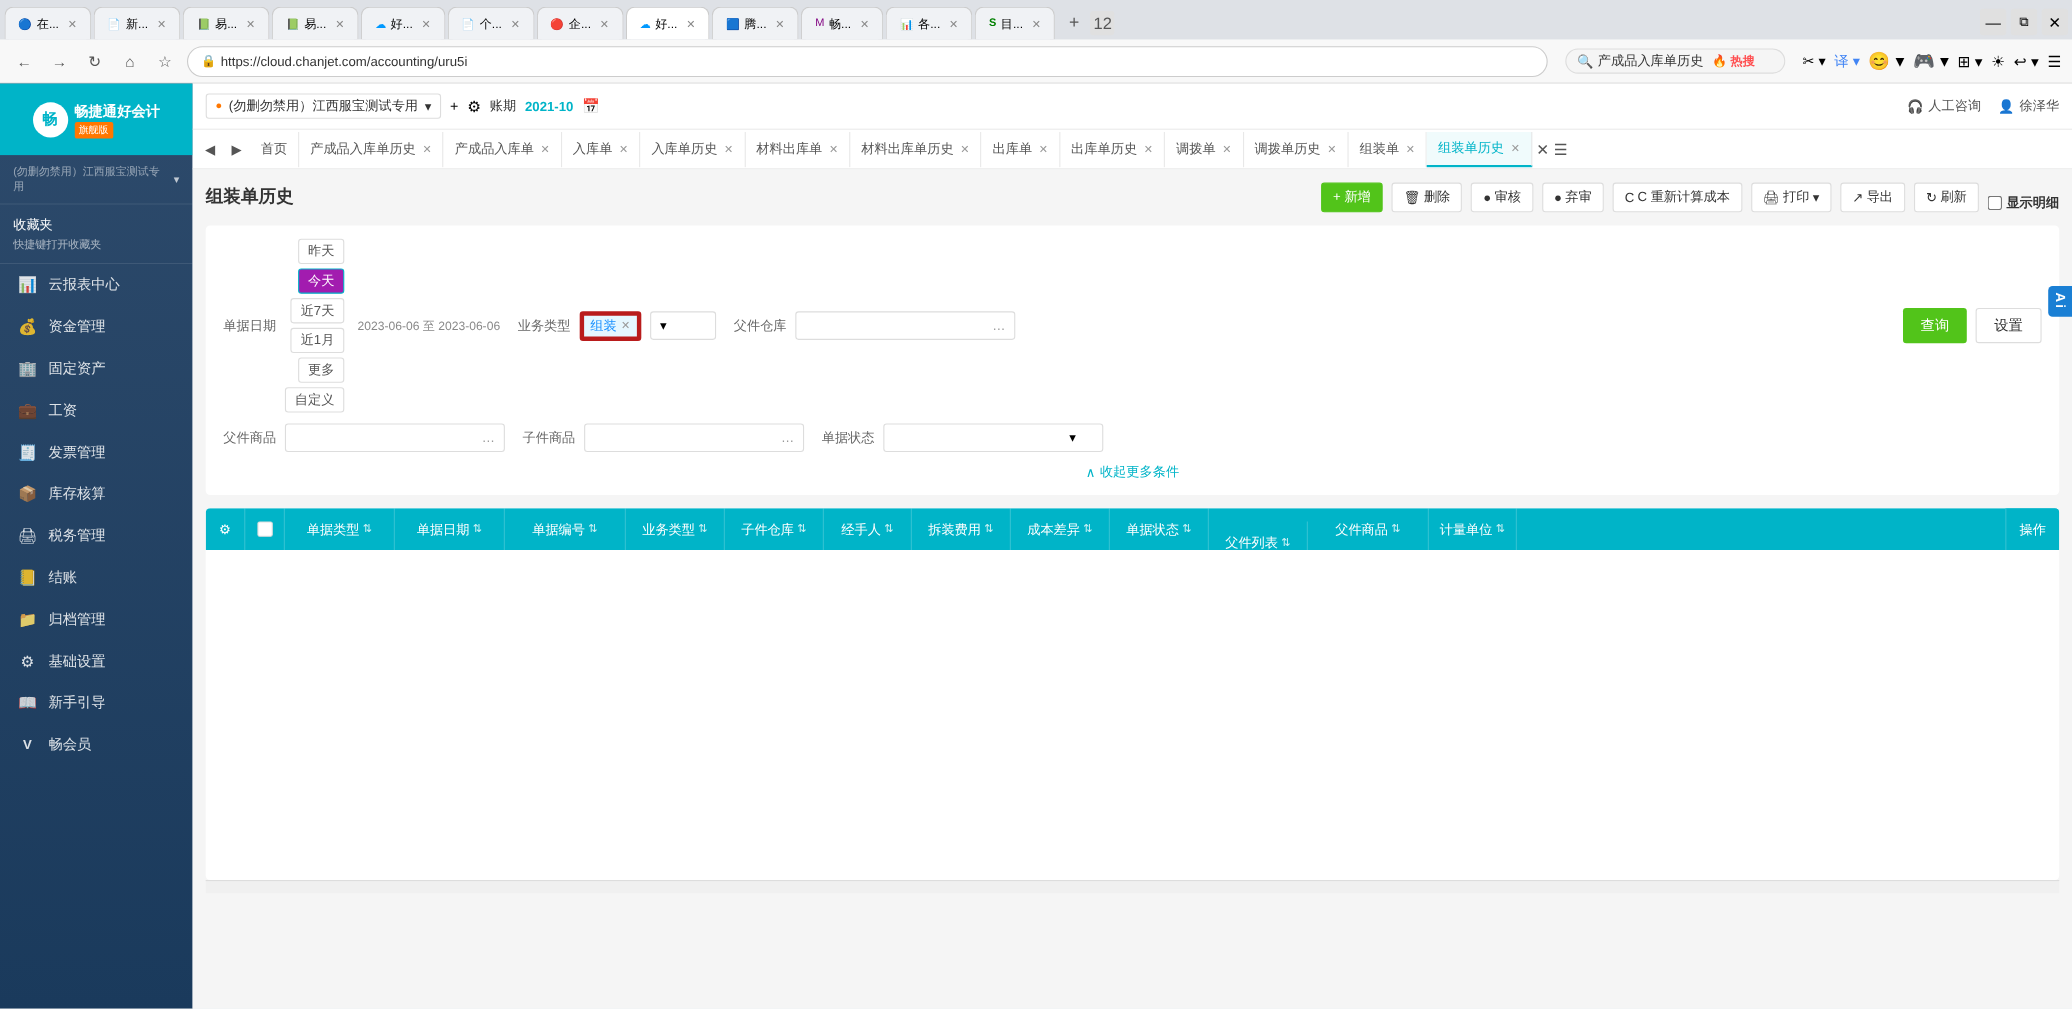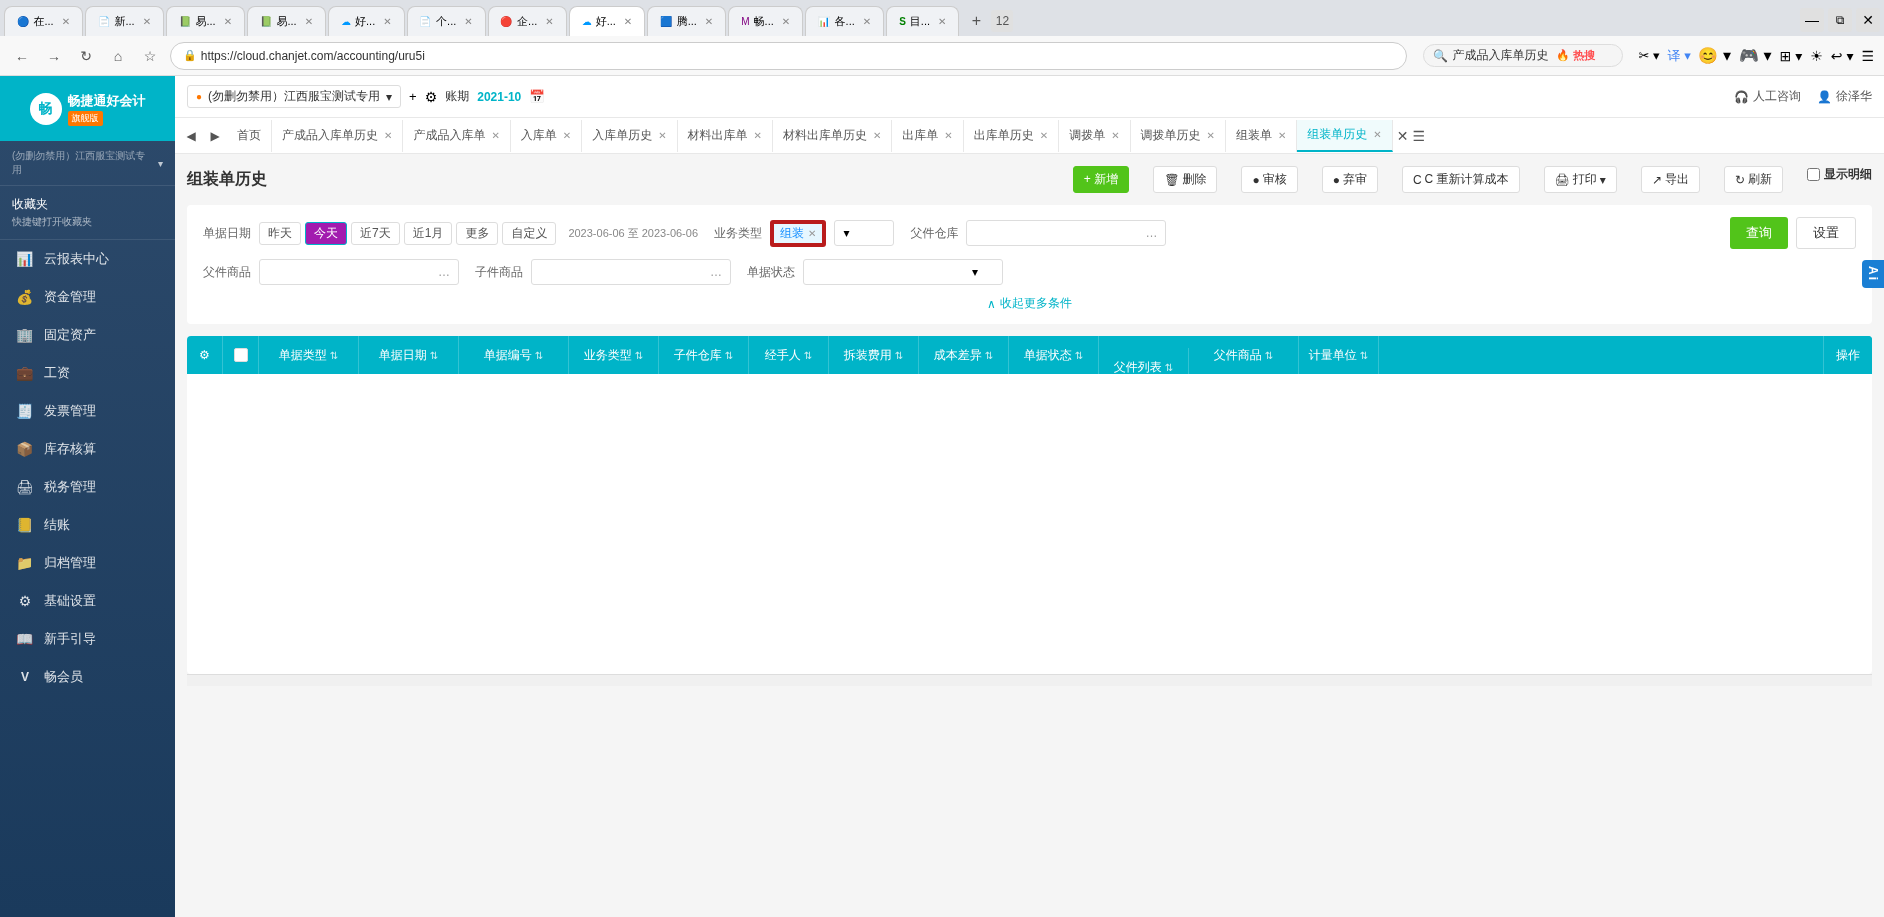--- a/index.html
+++ b/index.html
@@ -37,29 +37,29 @@
     .tab-bar { background: #fff; display: flex; align-items: center; border-bottom: 1px solid #e8e8e8; min-height: 36px; overflow-x: auto; padding: 0 4px; }
     .tab-bar::-webkit-scrollbar { height: 3px; }
     .page-tab { height: 32px; padding: 0 10px; display: flex; align-items: center; font-size: 12px; border: none; background: transparent; cursor: pointer; white-space: nowrap; color: #555; border-right: 1px solid #e8e8e8; gap: 4px; }
     .page-tab.active { color: #00b4c8; border-bottom: 2px solid #00b4c8; background: #f0fbfc; }
     .page-tab-close { font-size: 10px; color: #999; margin-left: 2px; cursor: pointer; }
     .tab-nav-btn { width: 24px; height: 24px; display: flex; align-items: center; justify-content: center; cursor: pointer; color: #555; font-size: 12px; flex-shrink: 0; }
 
     
     .content-area { flex: 1; background: #f5f5f5; padding: 12px; overflow-y: auto; }
     .page-title { font-size: 16px; font-weight: bold; color: #333; margin-bottom: 12px; display: flex; align-items: center; justify-content: space-between; }
-    .page-title-actions { display: flex; align-items: flex-start; gap: 24px; font-size: 12px; }
+    .page-title-actions { display: flex; align-items: flex-end; gap: 8px; font-size: 12px; }
     .action-btn { display: flex; align-items: center; gap: 3px; padding: 4px 10px; border: 1px solid #ddd; background: #fff; border-radius: 3px; cursor: pointer; color: #333; font-size: 12px; }
 
     
     .filter-area { background: #fff; padding: 12px 16px; border-radius: 4px; margin-bottom: 12px; }
     .filter-row { display: flex; align-items: center; gap: 16px; margin-bottom: 10px; flex-wrap: wrap; }
     .filter-item { display: flex; align-items: center; gap: 8px; }
     .filter-label { font-size: 12px; color: #666; white-space: nowrap; }
-    .filter-date-btns { display: flex; align-items: flex-end; gap: 4px; }
+    .filter-date-btns { display: flex; align-items: flex-end; gap: 4px; flex-direction: column; }
     .date-btn { padding: 2px 8px; border: 1px solid #ddd; border-radius: 3px; background: #fff; cursor: pointer; font-size: 12px; color: #555; }
     .date-btn.active { background: #a21caf; color: #fff; border-color: #00b4c8; }
     .date-range { font-size: 11px; color: #888; margin-left: 4px; }
     .filter-tag { display: inline-flex; align-items: center; background: #e6f7ff; border: 4px solid #b91c1c; border-radius: 3px; padding: 1px 6px; font-size: 12px; color: #1890ff; gap: 4px; }
     .filter-tag-close { cursor: pointer; color: #999; font-size: 10px; }
     .filter-select { border: 1px solid #ddd; border-radius: 3px; padding: 2px 24px 2px 8px; font-size: 12px; background: #fff; cursor: pointer; min-width: 120px; position: relative; display: flex; align-items: center; justify-content: space-between; height: 26px; }
     .filter-input { border: 1px solid #ddd; border-radius: 3px; padding: 2px 8px; font-size: 12px; background: #fff; height: 26px; min-width: 180px; display: flex; align-items: center; justify-content: space-between; }
     .collapse-btn { display: flex; align-items: center; justify-content: center; gap: 4px; color: #00b4c8; cursor: pointer; font-size: 12px; margin-top: 4px; }
 
     
@@ -140,21 +140,21 @@
     <span>各...</span>
     <span class="browser-tab-close">✕</span>
   </div>
   <div class="browser-tab">
     <span style="font-size:10px; color:green; font-weight:bold;">S</span>
     <span>目...</span>
     <span class="browser-tab-close">✕</span>
   </div>
   <div style="display:flex; align-items:center; margin-left:4px; gap:4px; padding-bottom:4px;">
     <div style="width:22px; height:22px; display:flex; align-items:center; justify-content:center; cursor:pointer; font-size:16px; color:#555;">+</div>
-    <div style="width:22px; height:22px; display:flex; align-items:center; justify-content:center; cursor:pointer; background:#e0e0e0; border-radius:3px; font-size:12px; color:#555;">12</div>
+    <div style="width:22px; height:22px; display:flex; align-items:center; justify-content:center; cursor:pointer; background:#e0e0e0; border-radius:3px; font-size:15px; color:#555;">12</div>
   </div>
   <div style="margin-left:auto; display:flex; align-items:flex-end; gap:4px; padding-bottom:4px;">
     <div style="width:24px; height:24px; background:#e0e0e0; border-radius:3px; display:flex; align-items:center; justify-content:center; cursor:pointer; font-size:14px;">—</div>
     <div style="width:24px; height:24px; background:#e0e0e0; border-radius:3px; display:flex; align-items:center; justify-content:center; cursor:pointer; font-size:12px;">⧉</div>
     <div style="width:24px; height:24px; background:#e0e0e0; border-radius:3px; display:flex; align-items:center; justify-content:center; cursor:pointer; font-size:14px;">✕</div>
   </div>
 </div>
 
 <div class="browser-nav">
   <button class="browser-nav-btn">←</button>

